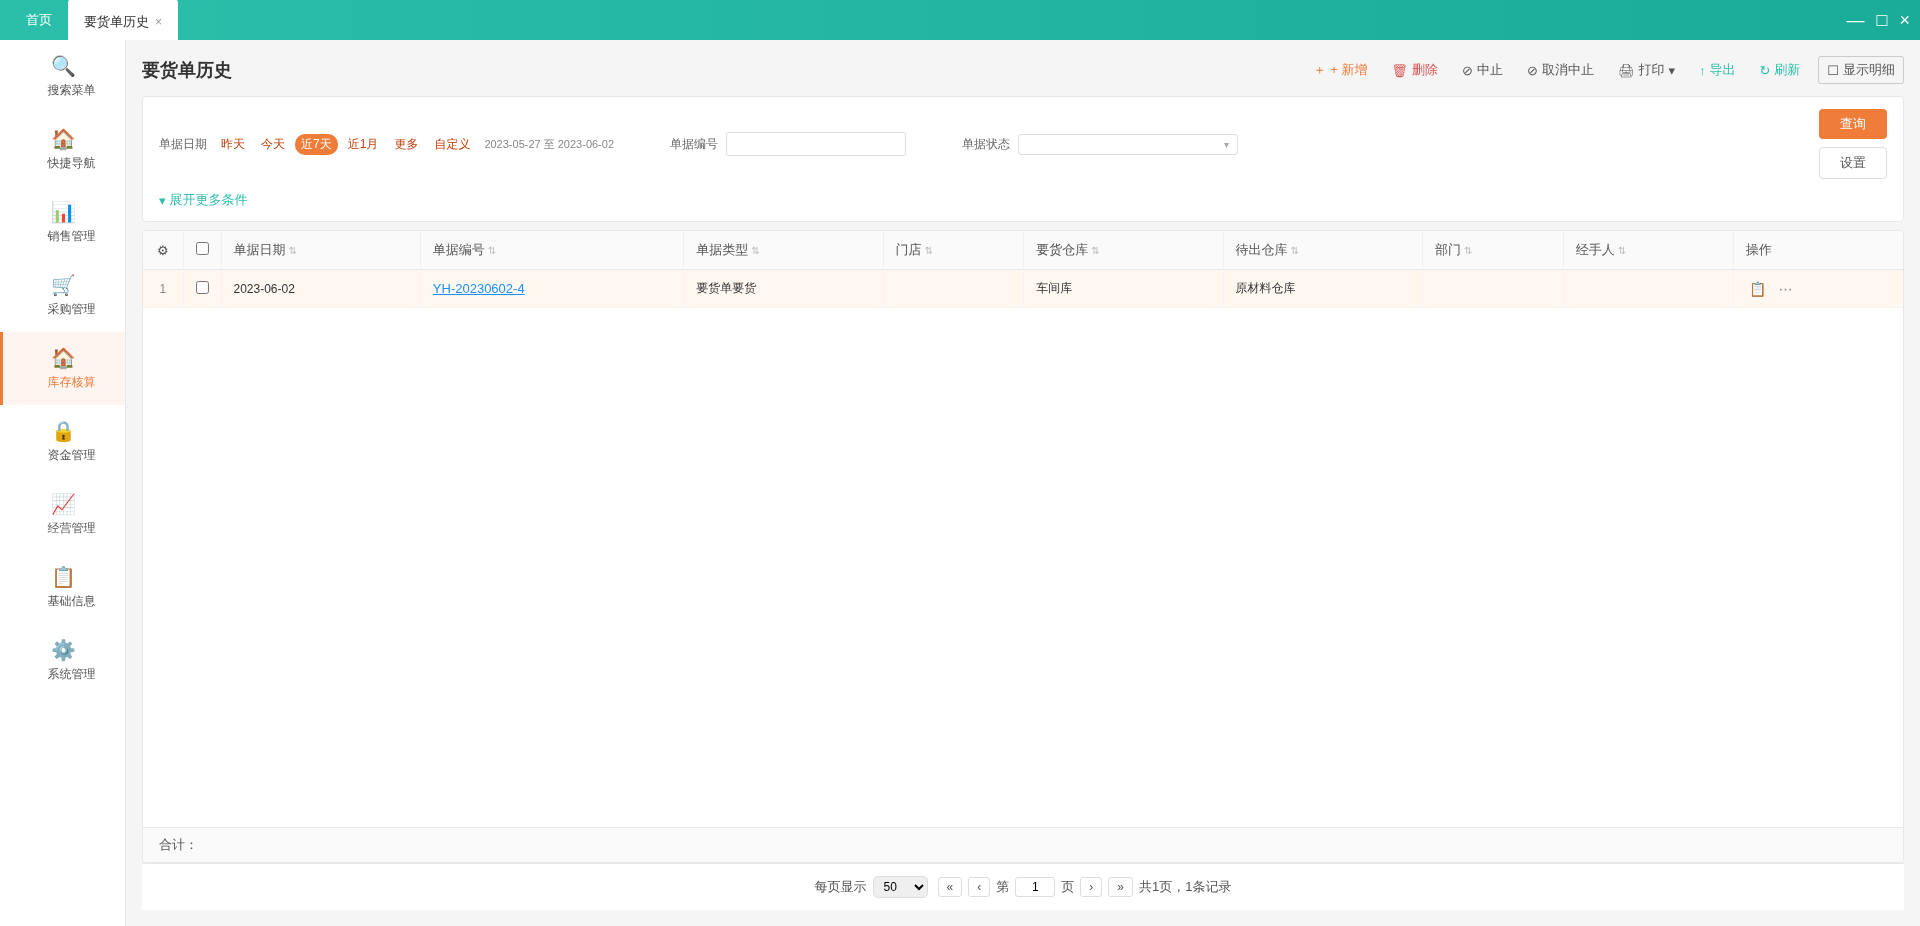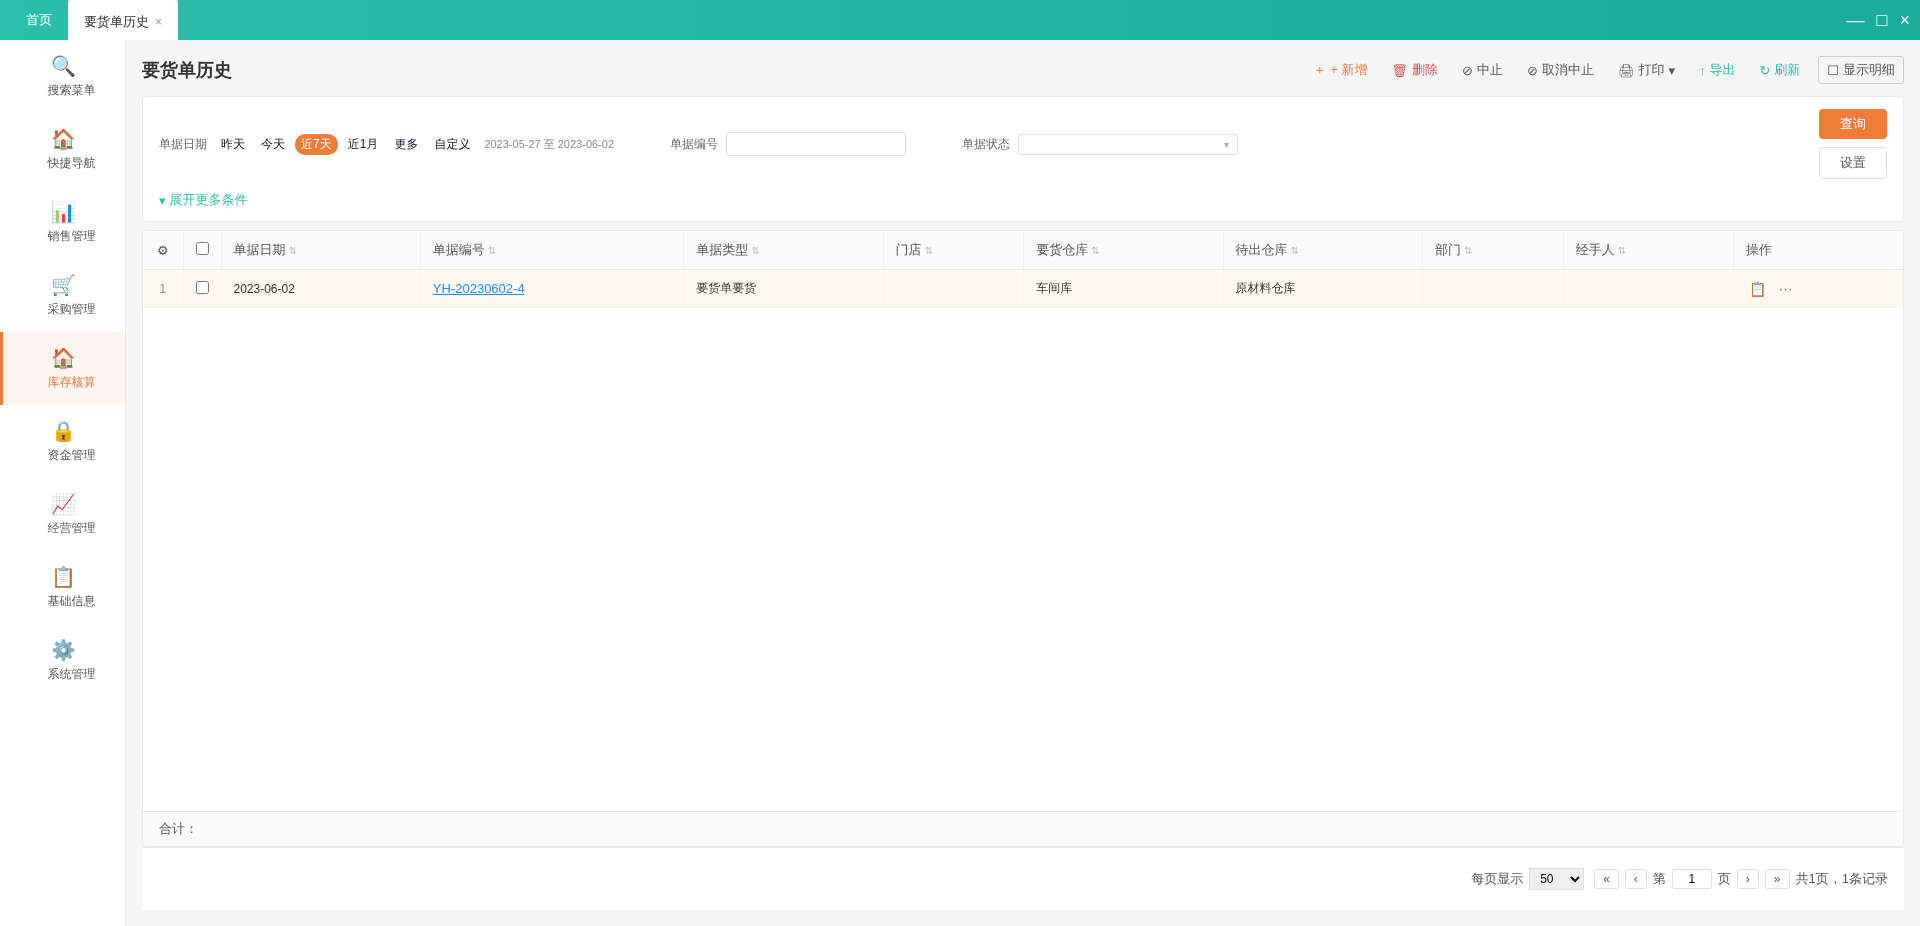--- a/index.html
+++ b/index.html
@@ -64,21 +64,21 @@
     
     .filter-area {
       background: #fff; border-radius: 4px; padding: 12px 16px;
       margin-bottom: 8px; border: 1px solid #e8e8e8;
     }
     .filter-row { display: flex; align-items: center; gap: 16px; flex-wrap: wrap; }
     .filter-group { display: flex; align-items: center; gap: 8px; }
     .filter-label { color: #666; white-space: nowrap; font-size: 12px; }
     .date-shortcuts { display: flex; align-items: center; gap: 4px; }
     .date-shortcut {
-      padding: 2px 6px; border-radius: 3px; cursor: pointer; font-size: 12px; color: #0f172a;
+      padding: 2px 6px; border-radius: 3px; cursor: pointer; font-size: 12px; color: #c2410c;
     }
     .date-shortcut.active { background: #f07c3a; color: #fff; border-radius: 10px; }
     .date-range { font-size: 11px; color: #888; }
     .filter-input {
       border: 1px solid #ddd; border-radius: 3px; padding: 4px 8px;
       width: 180px; font-size: 12px; color: #333; outline: none;
     }
     .filter-select-wrap {
       display: flex; align-items: center; border: 1px solid #ddd; border-radius: 3px;
       padding: 4px 8px; width: 200px; justify-content: space-between; cursor: pointer;
@@ -129,26 +129,26 @@
 
     
     .table-footer {
       padding: 8px 16px; background: #fafafa; border-top: 1px solid #e8e8e8;
       display: flex; align-items: center; color: #666; font-size: 12px;
     }
     .total-label { color: #555; }
 
     
     .pagination-bar {
-      display: flex; align-items: center; justify-content: flex-end;
-      padding: 20px 16px; background: #fff; border-top: 1px solid #e8e8e8;
+      display: flex; align-items: center; justify-content: center;
+      padding: 12px 16px; background: #fff; border-top: 1px solid #e8e8e8;
       gap: 10px; font-size: 12px; color: #555;
     }
     .per-page { display: flex; align-items: center; gap: 6px; }
-    .per-page select { border: 1px solid #ddd; border-radius: 0; padding: 2px 6px; font-size: 12px; }
+    .per-page select { border: 1px solid #ddd; border-radius: 5px; padding: 2px 6px; font-size: 12px; }
     .page-nav { display: flex; align-items: center; gap: 6px; }
     .page-nav .page-btn {
       border: 1px solid #ddd; background: #fff; border-radius: 3px;
       padding: 2px 8px; cursor: pointer; font-size: 12px; color: #555;
     }
     .page-input { border: 1px solid #ddd; border-radius: 3px; padding: 2px 6px; width: 40px; text-align: center; font-size: 12px; }
 
     .checkbox-col { width: 36px; text-align: center; }
     .num-col { width: 40px; text-align: center; }
   </style>

